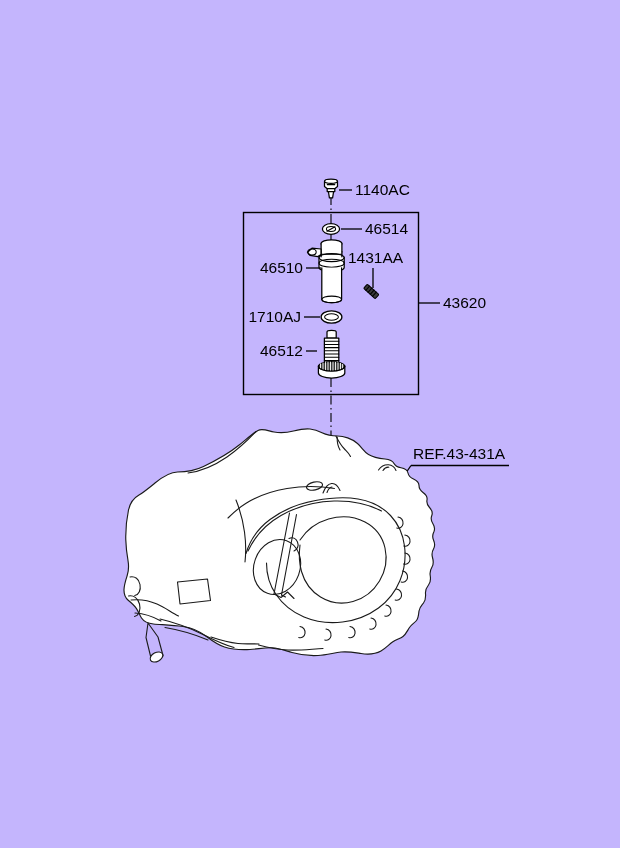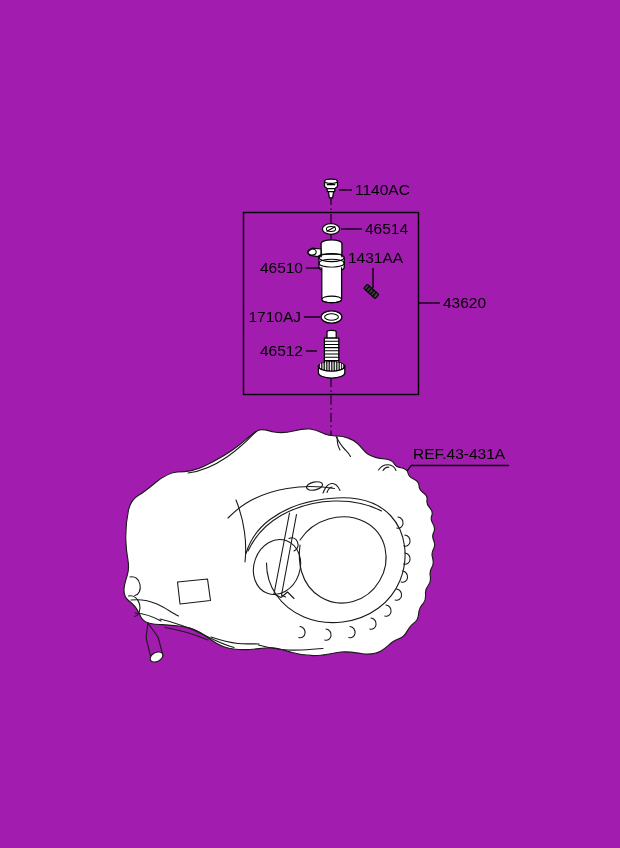--- a/index.html
+++ b/index.html
@@ -8,21 +8,21 @@
     padding: 0;
     background: #ffffff;
   }
   body {
     font-family: "Liberation Sans", sans-serif;
   }
   #diagram-root {
     position: relative;
     width: 620px;
     height: 848px;
-    background: #a21caf;
+    background: #c4b5fd;
     overflow: hidden;
   }
   #diagram-svg {
     position: absolute;
     left: 0;
     top: 0;
     width: 620px;
     height: 848px;
     display: block;
   }

